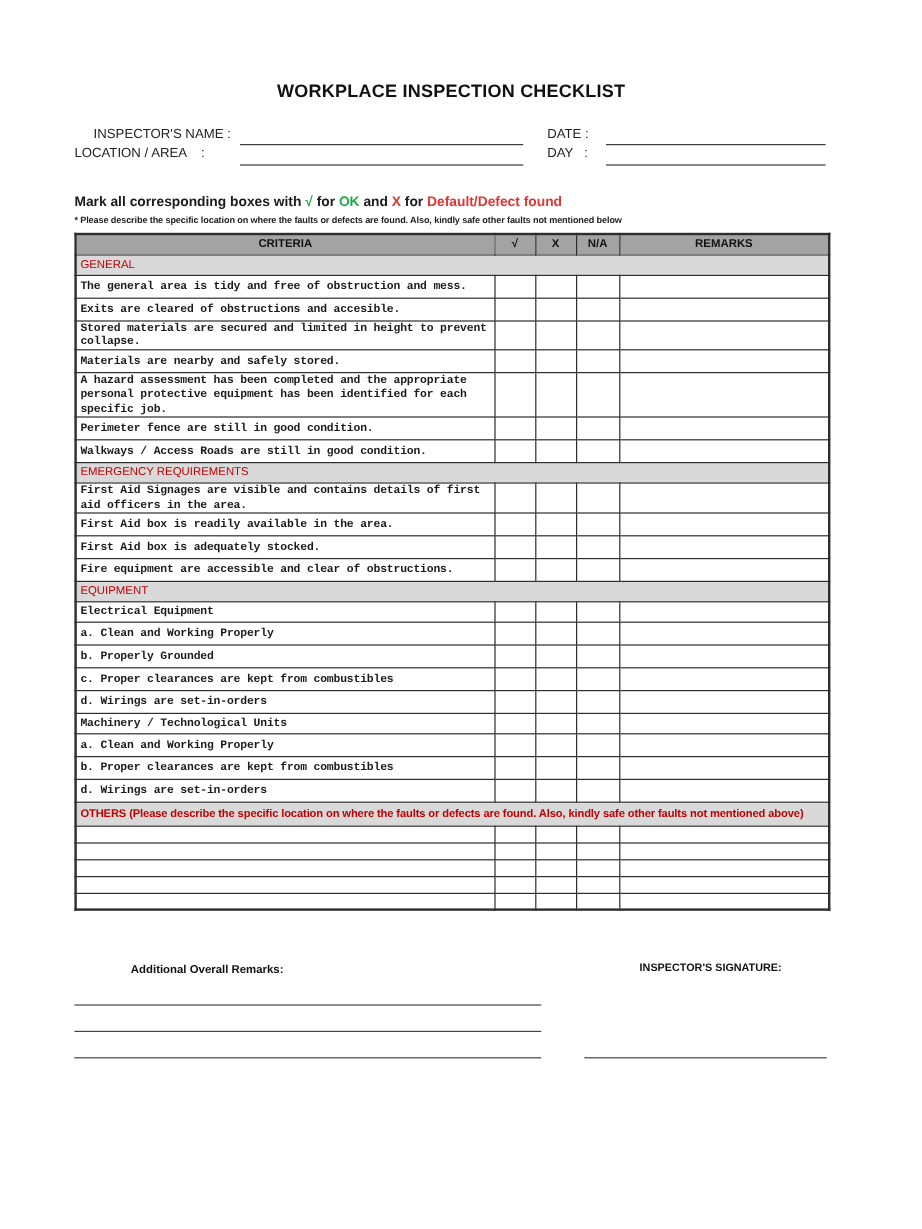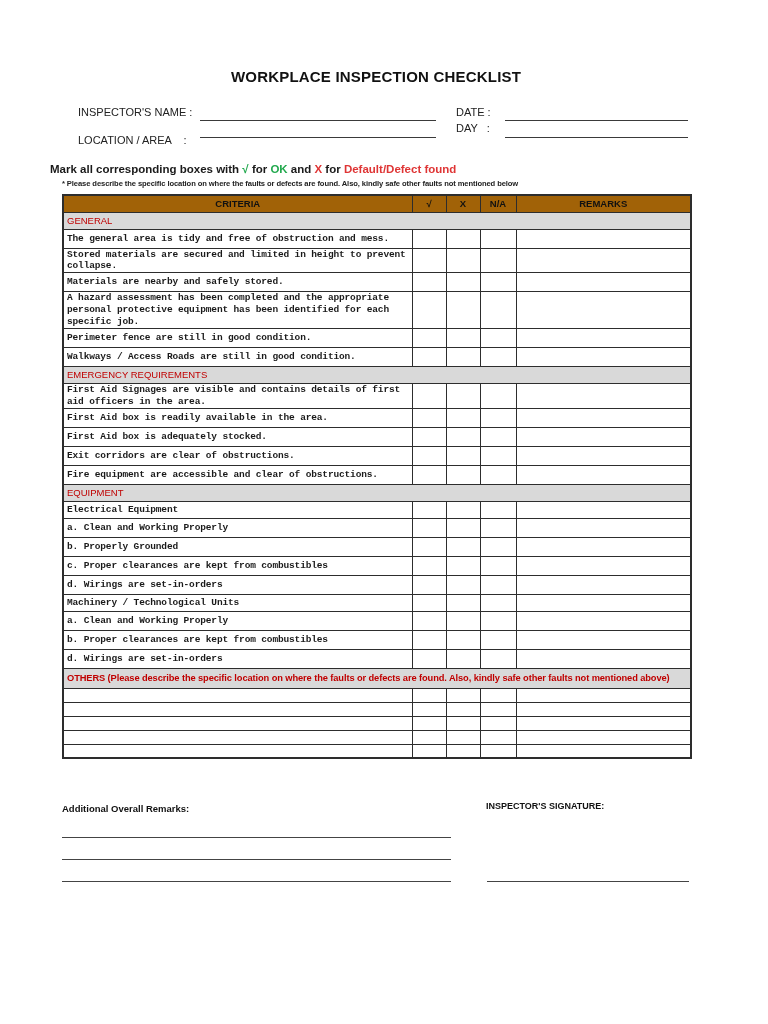--- a/index.html
+++ b/index.html
@@ -6,60 +6,60 @@
   html,body { width:768px; height:1024px; background:#ffffff;
     font-family:"Liberation Sans", sans-serif; color:#1a1a1a; }
   .page { position:absolute; left:0; top:0; width:768px; height:928px; background:#fff; overflow:hidden; }
 
   .doc-title { position:absolute; left:62px; top:68px; width:628px; text-align:center;
     font-size:15px; font-weight:700; letter-spacing:.2px; color:#111; }
 
   .fld-label { position:absolute; font-size:11px; color:#222; white-space:pre; }
   .fld-line  { position:absolute; border-top:1.6px solid #3a3a3a; height:0; }
 
-  .instruction { position:absolute; left:50px; top:163px; font-size:11.5px; font-weight:700; white-space:pre; }
+  .instruction { position:absolute; left:62px; top:163px; font-size:11.5px; font-weight:700; white-space:pre; }
   .seg-black { color:#1a1a1a; } .seg-green { color:#22a94e; } .seg-red { color:#df3535; }
   .instruction-note { position:absolute; left:62px; top:179px; font-size:7.6px; font-weight:600; color:#222; letter-spacing:-0.1px; }
 
   table.checklist { position:absolute; left:62px; top:194px; width:628px;
     border-collapse:collapse; table-layout:fixed; }
   table.checklist td, table.checklist th { border:1px solid #2d2d2d; overflow:hidden; }
   table.checklist { border:2px solid #2d2d2d; }
   table.checklist thead th { height:17px; font-size:9.5px; font-weight:700; text-align:center;
-    color:#111; background:#a16207; }
+    color:#111; background:#a3a3a3; }
   td.cell-criteria { padding-left:3px; font-size:9.5px; font-weight:600; letter-spacing:-0.15px;
     color:#1a1a1a; vertical-align:middle; line-height:1.25;font-family:Liberation Mono, monospace; }
   td.cell-criteria.bold { font-weight:700; }
   .r-section td { height:17px; background:#d9d9d9; color:#c00000; font-weight:400;
     font-size:9.5px; padding-left:3px; vertical-align:middle; }
   .r-others td { height:20px; background:#d9d9d9; color:#c00000; font-weight:700;
     font-size:9.3px; padding-left:3px; vertical-align:middle; letter-spacing:-0.1px; }
   .r-item td    { height:19px; }
   .r-item2 td   { height:29px; }
   .r-subhead td { height:17px; }
   .r-blank td   { height:14px; }
 
-  .footer-label { position:absolute; font-weight:700; color:#111; }
+  .footer-label { position:absolute; font-weight:700; color:#111;margin-left:47px; }
   .remarks-label { left:62px; top:803px; font-size:9.5px; }
   .signature-label { left:486px; top:801px; font-size:9px; }
   .footer-line { position:absolute; border-top:1.6px solid #444; height:0; }
 </style>
 </head>
 <body>
 
 <div class="page">
 
   <div class="doc-title">WORKPLACE INSPECTION CHECKLIST</div>
 
   <div class="fld-label" style="left:78px; top:106px;">INSPECTOR'S NAME :</div>
   <div class="fld-line" style="left:200px; top:120px; width:236px;"></div>
   <div class="fld-label" style="left:456px; top:106px;">DATE :</div>
   <div class="fld-line" style="left:505px; top:120px; width:183px;"></div>
 
-  <div class="fld-label" style="left:62px; top:134px;margin-left:16px;">LOCATION / AREA    :</div>
+  <div class="fld-label" style="left:62px; top:122px;">LOCATION / AREA    :</div>
   <div class="fld-line" style="left:200px; top:137px; width:236px;"></div>
   <div class="fld-label" style="left:456px; top:122px;">DAY   :</div>
   <div class="fld-line" style="left:505px; top:137px; width:183px;"></div>
 
   <div class="instruction" id="instruction-line"><span class="seg-black">Mark all corresponding boxes with </span><span class="seg-green">√ </span><span class="seg-black">for </span><span class="seg-green">OK</span><span class="seg-black"> and </span><span class="seg-red">X</span><span class="seg-black"> for </span><span class="seg-red">Default/Defect found</span></div>
   <div class="instruction-note">* Please describe the specific location on where the faults or defects are found. Also, kindly safe other faults not mentioned below</div>
 
   <table class="checklist">
     <colgroup>
       <col style="width:349px">
@@ -82,20 +82,27 @@
           <td colspan="5">GENERAL</td>
         </tr>
         <tr class="r-item">
           <td class="cell-criteria">The general area is tidy and free of obstruction and mess.</td>
           <td></td>
           <td></td>
           <td></td>
           <td></td>
         </tr>
         <tr class="r-item">
+          <td class="cell-criteria">Exits are cleared of obstructions and accesible.</td>
+          <td></td>
+          <td></td>
+          <td></td>
+          <td></td>
+        </tr>
+        <tr class="r-item">
           <td class="cell-criteria">Stored materials are secured and limited in height to prevent collapse.</td>
           <td></td>
           <td></td>
           <td></td>
           <td></td>
         </tr>
         <tr class="r-item">
           <td class="cell-criteria">Materials are nearby and safely stored.</td>
           <td></td>
           <td></td>
@@ -135,27 +142,20 @@
         </tr>
         <tr class="r-item">
           <td class="cell-criteria">First Aid box is readily available in the area.</td>
           <td></td>
           <td></td>
           <td></td>
           <td></td>
         </tr>
         <tr class="r-item">
           <td class="cell-criteria">First Aid box is adequately stocked.</td>
-          <td></td>
-          <td></td>
-          <td></td>
-          <td></td>
-        </tr>
-        <tr class="r-item">
-          <td class="cell-criteria">Exit corridors are clear of obstructions.</td>
           <td></td>
           <td></td>
           <td></td>
           <td></td>
         </tr>
         <tr class="r-item">
           <td class="cell-criteria">Fire equipment are accessible and clear of obstructions.</td>
           <td></td>
           <td></td>
           <td></td>

